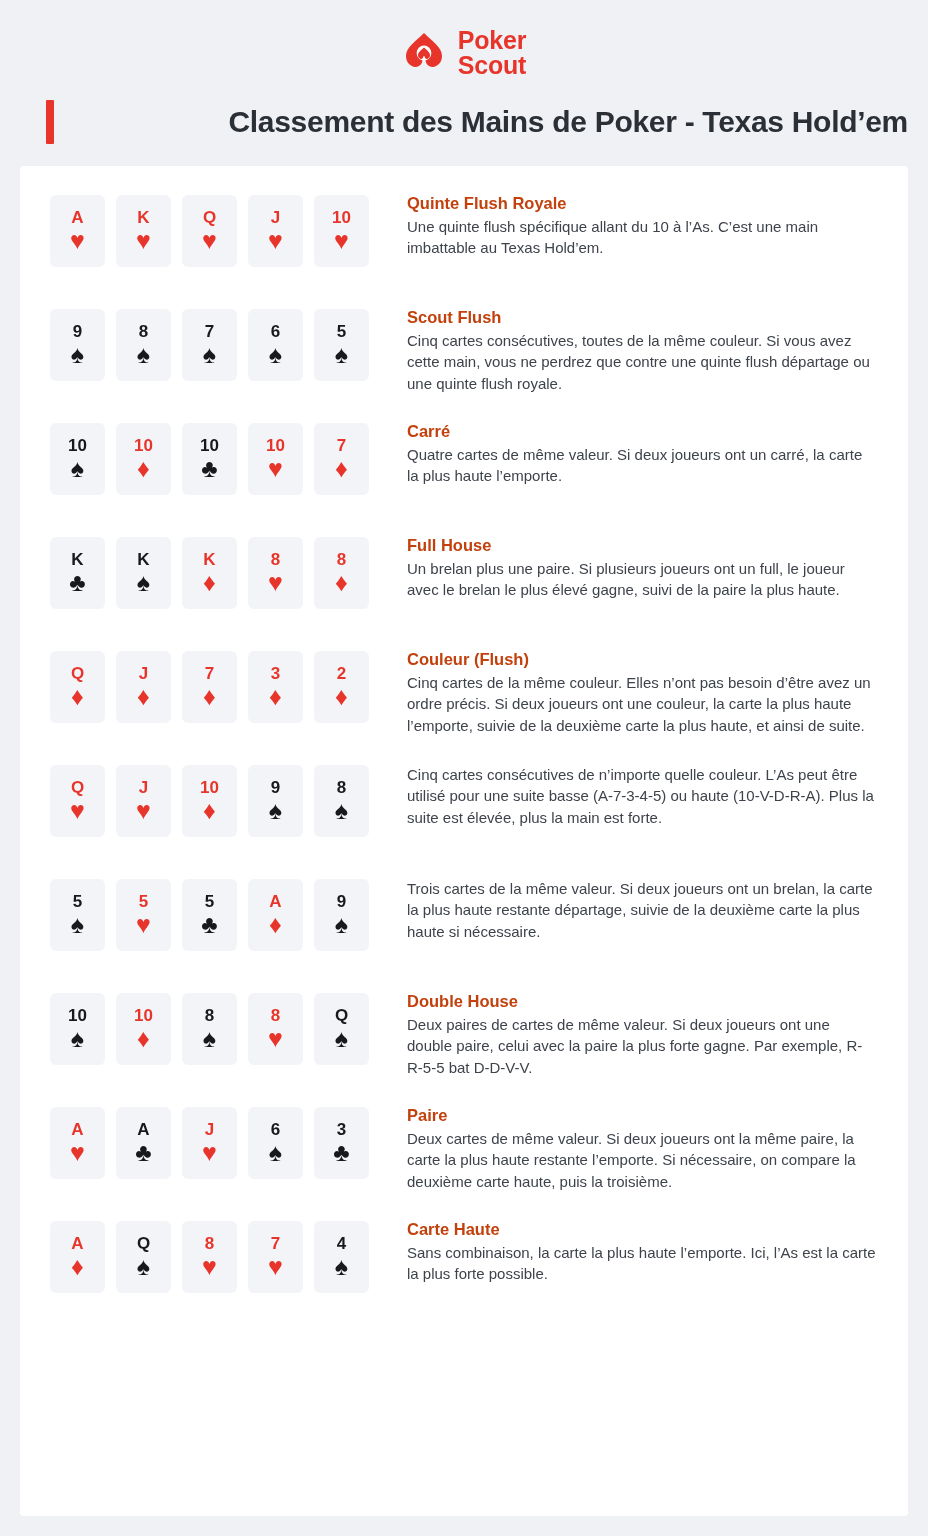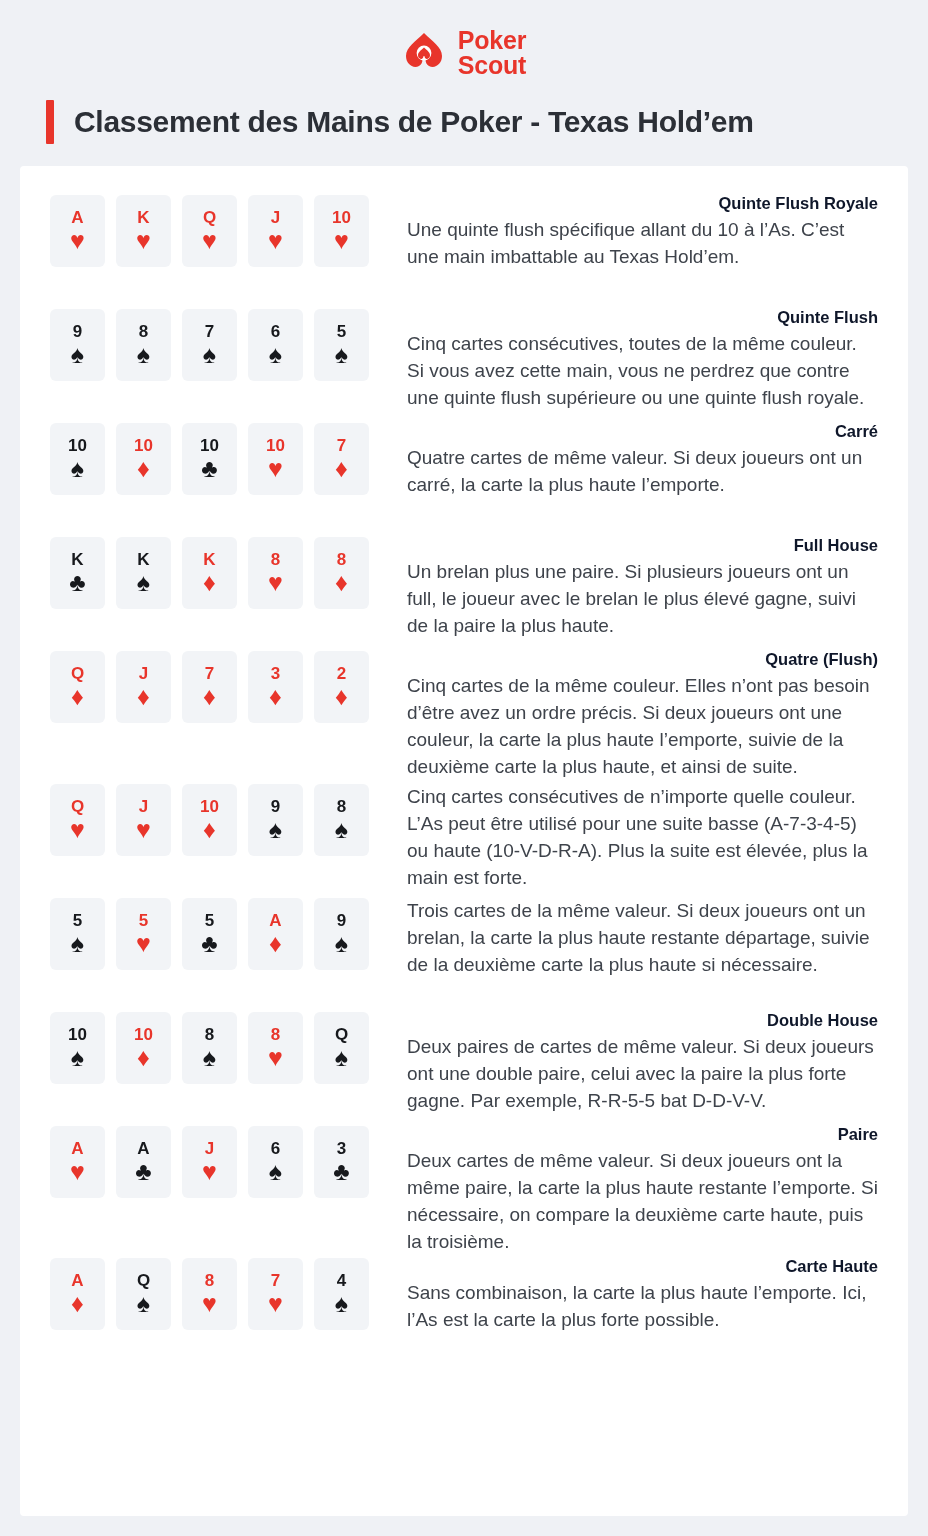--- a/index.html
+++ b/index.html
@@ -45,20 +45,21 @@
     color: #e8352b;
     letter-spacing: -0.2px;
   }
 
   
   .title-row {
     display: flex;
     align-items: center;
     gap: 20px;
     padding: 16px 0 22px 26px;
+    justify-content: space-between;
   }
   .title-bar {
     width: 8px;
     height: 44px;
     background: #e8352b;
     flex: none;
     border-radius: 1px;
   }
   .title-text {
     font-size: 30px;
@@ -115,26 +116,25 @@
     line-height: 1;
     margin-top: 1px;
   }
   .red { color: #e8352b; }
   .black { color: #17191d; }
 
   .info { padding-top: 2px; }
   .hand-name {
     font-size: 16.5px;
     font-weight: bold;
-    color: #0f172a;
+    color: #c2410c;
     margin-bottom: 3px;
-    text-align: right;
   }
   .hand-desc {
-    font-size: 19px;
+    font-size: 15px;
     color: #3e434b;
     line-height: 1.43;
     max-width: 492px;
   }
 </style>
 </head>
 <body>
 
 <div class="page">
 
@@ -203,22 +203,22 @@
           <div class="card">
             <span class="rank black">6</span>
             <span class="suit black">♠</span>
           </div>
           <div class="card">
             <span class="rank black">5</span>
             <span class="suit black">♠</span>
           </div>
         </div>
         <div class="info">
-          <div class="hand-name">Quinte Flush</div>
-          <div class="hand-desc">Cinq cartes consécutives, toutes de la même couleur. Si vous avez cette main, vous ne perdrez que contre une quinte flush supérieure ou une quinte flush royale.</div>
+          <div class="hand-name">Scout Flush</div>
+          <div class="hand-desc">Cinq cartes consécutives, toutes de la même couleur. Si vous avez cette main, vous ne perdrez que contre une quinte flush départage ou une quinte flush royale.</div>
         </div>
       </div>
       <div class="hand-row">
         <div class="cards">
           <div class="card">
             <span class="rank black">10</span>
             <span class="suit black">♠</span>
           </div>
           <div class="card">
             <span class="rank red">10</span>
@@ -287,21 +287,21 @@
           <div class="card">
             <span class="rank red">3</span>
             <span class="suit red">♦</span>
           </div>
           <div class="card">
             <span class="rank red">2</span>
             <span class="suit red">♦</span>
           </div>
         </div>
         <div class="info">
-          <div class="hand-name">Quatre (Flush)</div>
+          <div class="hand-name">Couleur (Flush)</div>
           <div class="hand-desc">Cinq cartes de la même couleur. Elles n’ont pas besoin d’être avez un ordre précis. Si deux joueurs ont une couleur, la carte la plus haute l’emporte, suivie de la deuxième carte la plus haute, et ainsi de suite.</div>
         </div>
       </div>
       <div class="hand-row">
         <div class="cards">
           <div class="card">
             <span class="rank red">Q</span>
             <span class="suit red">♥</span>
           </div>
           <div class="card">

